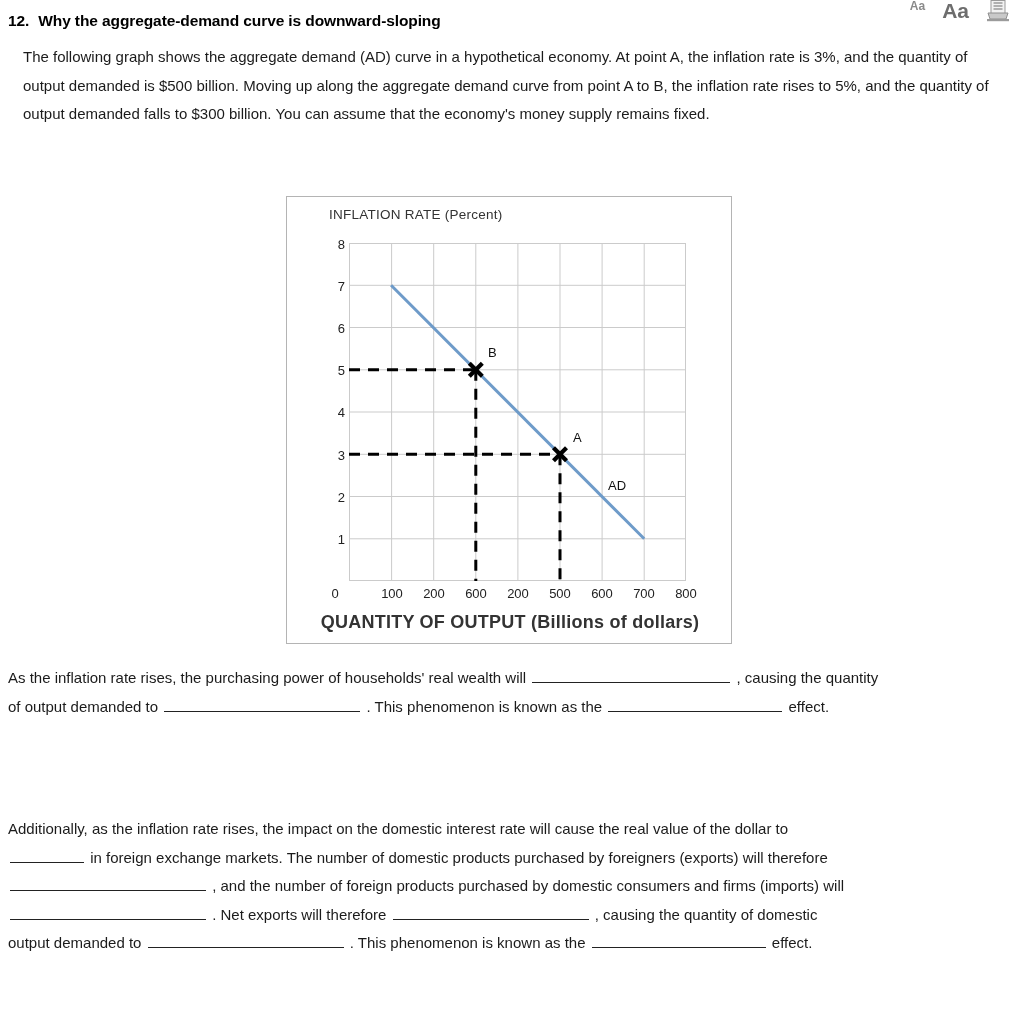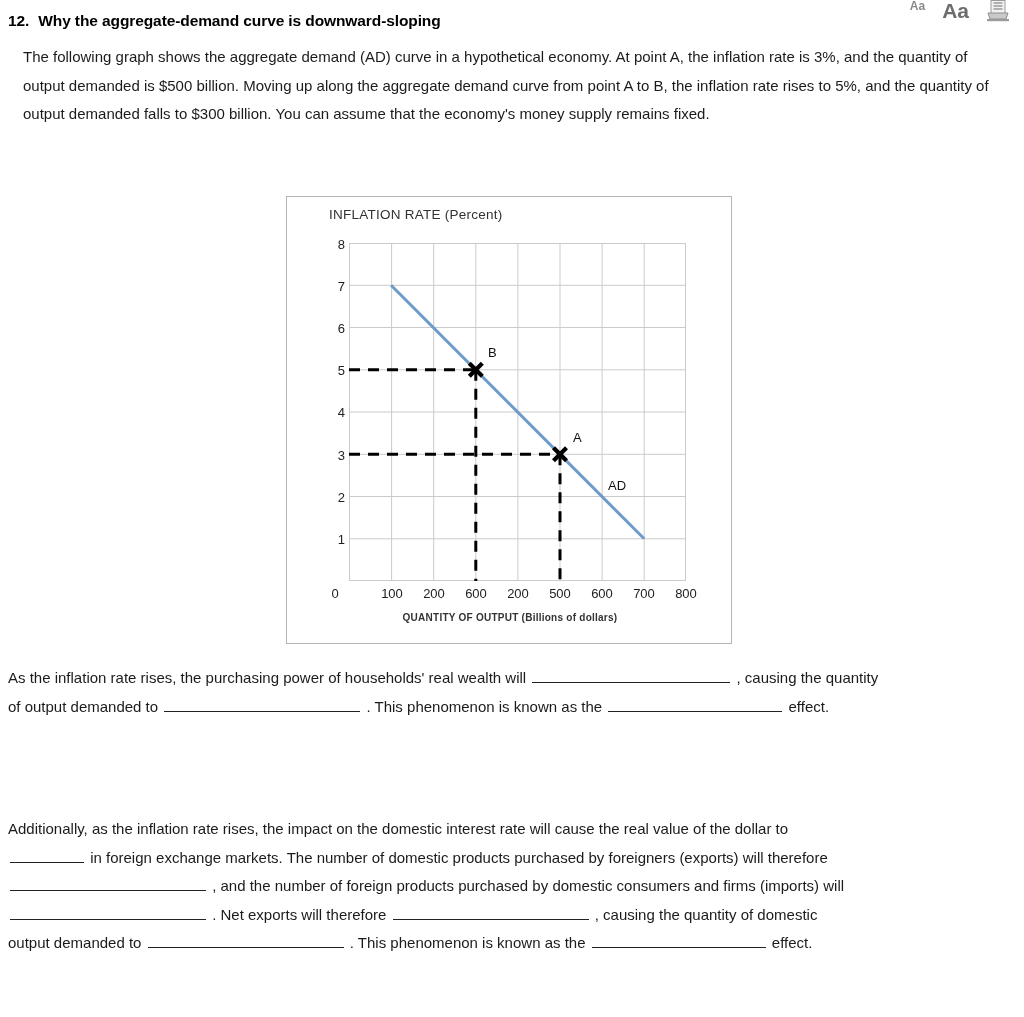--- a/index.html
+++ b/index.html
@@ -99,21 +99,21 @@
     color: #333;
     letter-spacing: 0.25px;
     white-space: nowrap;
   }
   #x-axis-title {
     position: absolute;
     left: 0;
     top: 415px;
     width: 446px;
     text-align: center;
-    font-size: 10px;
+    font-size: 18px;
     color: #333;
     letter-spacing: 0.25px;
     font-weight: 600;
   }
 
   
   #plot {
     position: absolute;
     left: 62px;
     top: 46px;

